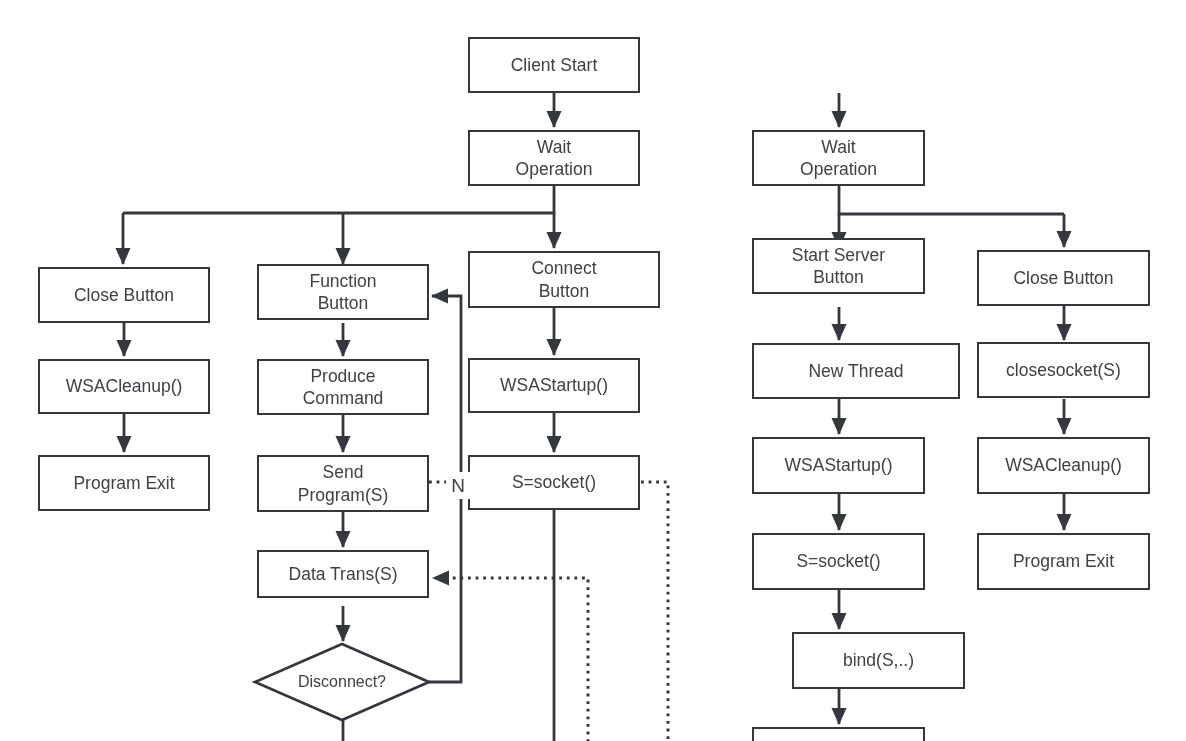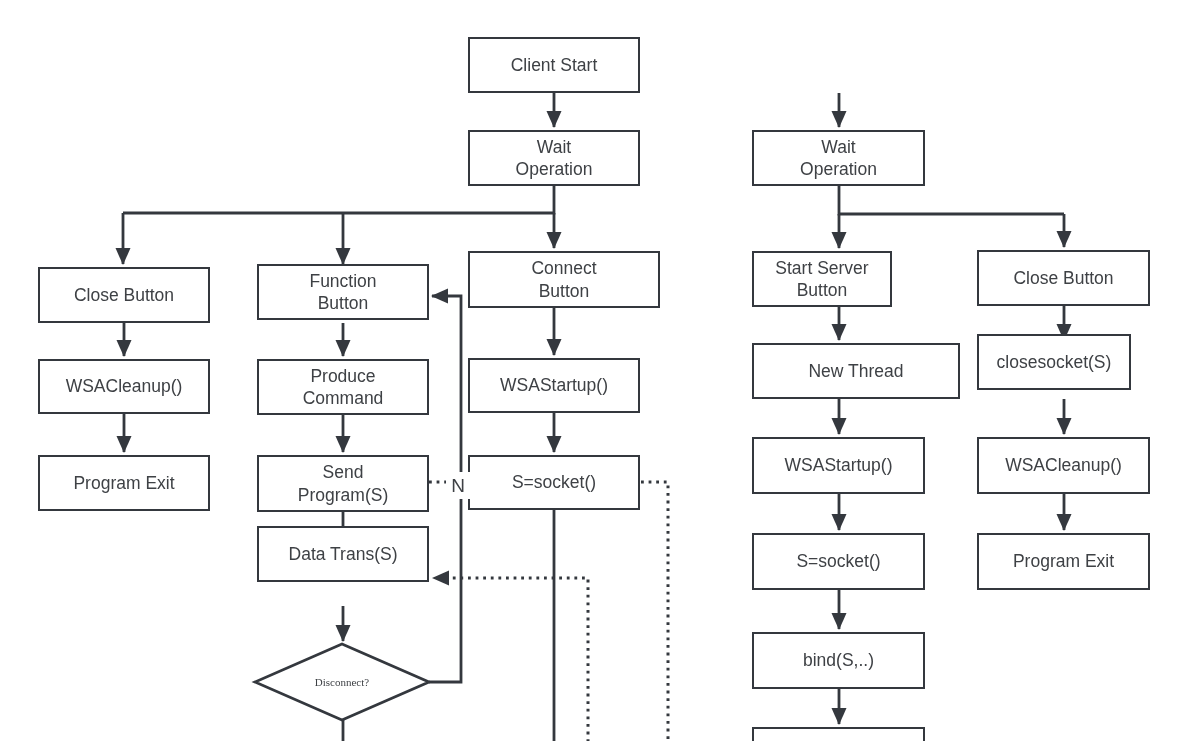--- a/index.html
+++ b/index.html
@@ -26,23 +26,23 @@
     box-sizing:border-box;
     background:var(--node_fill);
     border:2.6px solid var(--line);
     color:var(--text);
     font-size:17.5px;line-height:1.27;
     display:flex;align-items:center;justify-content:center;
     text-align:center;white-space:pre-line;
   }
   .diamond-label{
     position:absolute;z-index:2;
-    color:var(--text);font-size:11px;
+    color:var(--text);font-size:16px;
     display:flex;align-items:center;justify-content:center;
-    text-align:center;background:transparent;font-family:Liberation Serif, serif;
+    text-align:center;background:transparent;
   }
   .edge-label{
     position:absolute;z-index:3;
     background:var(--node_fill);
     color:var(--text);font-size:19px;
     display:flex;align-items:center;justify-content:center;
   }
 </style>
 </head>
 <body>
@@ -98,36 +98,36 @@
 Operation</div>
   <div class="node" style="left:38px;top:267px;width:172px;height:56px">Close Button</div>
   <div class="node" style="left:38px;top:359px;width:172px;height:55px">WSACleanup()</div>
   <div class="node" style="left:38px;top:455px;width:172px;height:56px">Program Exit</div>
   <div class="node" style="left:257px;top:264px;width:172px;height:56px">Function
 Button</div>
   <div class="node" style="left:257px;top:359px;width:172px;height:56px">Produce
 Command</div>
   <div class="node" style="left:257px;top:455px;width:172px;height:57px">Send
 Program(S)</div>
-  <div class="node" style="left:257px;top:526px;width:172px;height:56px">Data Trans(S)</div>
+  <div class="node" style="left:257px;top:550px;width:172px;height:48px">Data Trans(S)</div>
   <div class="diamond-label" style="left:255px;top:644px;width:174px;height:76px">Disconnect?</div>
   <div class="node" style="left:468px;top:251px;width:192px;height:57px">Connect
 Button</div>
   <div class="node" style="left:468px;top:358px;width:172px;height:55px">WSAStartup()</div>
   <div class="node" style="left:468px;top:455px;width:172px;height:55px">S=socket()</div>
 
   <div class="node" style="left:752px;top:130px;width:173px;height:56px">Wait
 Operation</div>
-  <div class="node" style="left:752px;top:251px;width:140px;height:56px">Start Server
+  <div class="node" style="left:752px;top:238px;width:173px;height:56px">Start Server
 Button</div>
   <div class="node" style="left:752px;top:343px;width:208px;height:56px">New Thread</div>
   <div class="node" style="left:752px;top:437px;width:173px;height:57px">WSAStartup()</div>
   <div class="node" style="left:752px;top:533px;width:173px;height:57px">S=socket()</div>
-  <div class="node" style="left:752px;top:632px;width:173px;height:57px">bind(S,..)</div>
+  <div class="node" style="left:792px;top:632px;width:173px;height:57px">bind(S,..)</div>
   <div class="node" style="left:752px;top:727px;width:173px;height:40px"></div>
   <div class="node" style="left:977px;top:250px;width:173px;height:56px">Close Button</div>
-  <div class="node" style="left:977px;top:334px;width:154px;height:56px">closesocket(S)</div>
+  <div class="node" style="left:977px;top:342px;width:173px;height:56px">closesocket(S)</div>
   <div class="node" style="left:977px;top:437px;width:173px;height:57px">WSACleanup()</div>
   <div class="node" style="left:977px;top:533px;width:173px;height:57px">Program Exit</div>
 
   <div class="edge-label" style="left:446px;top:472px;width:24px;height:27px">N</div>
 
 </div>
 
 </body></html>

